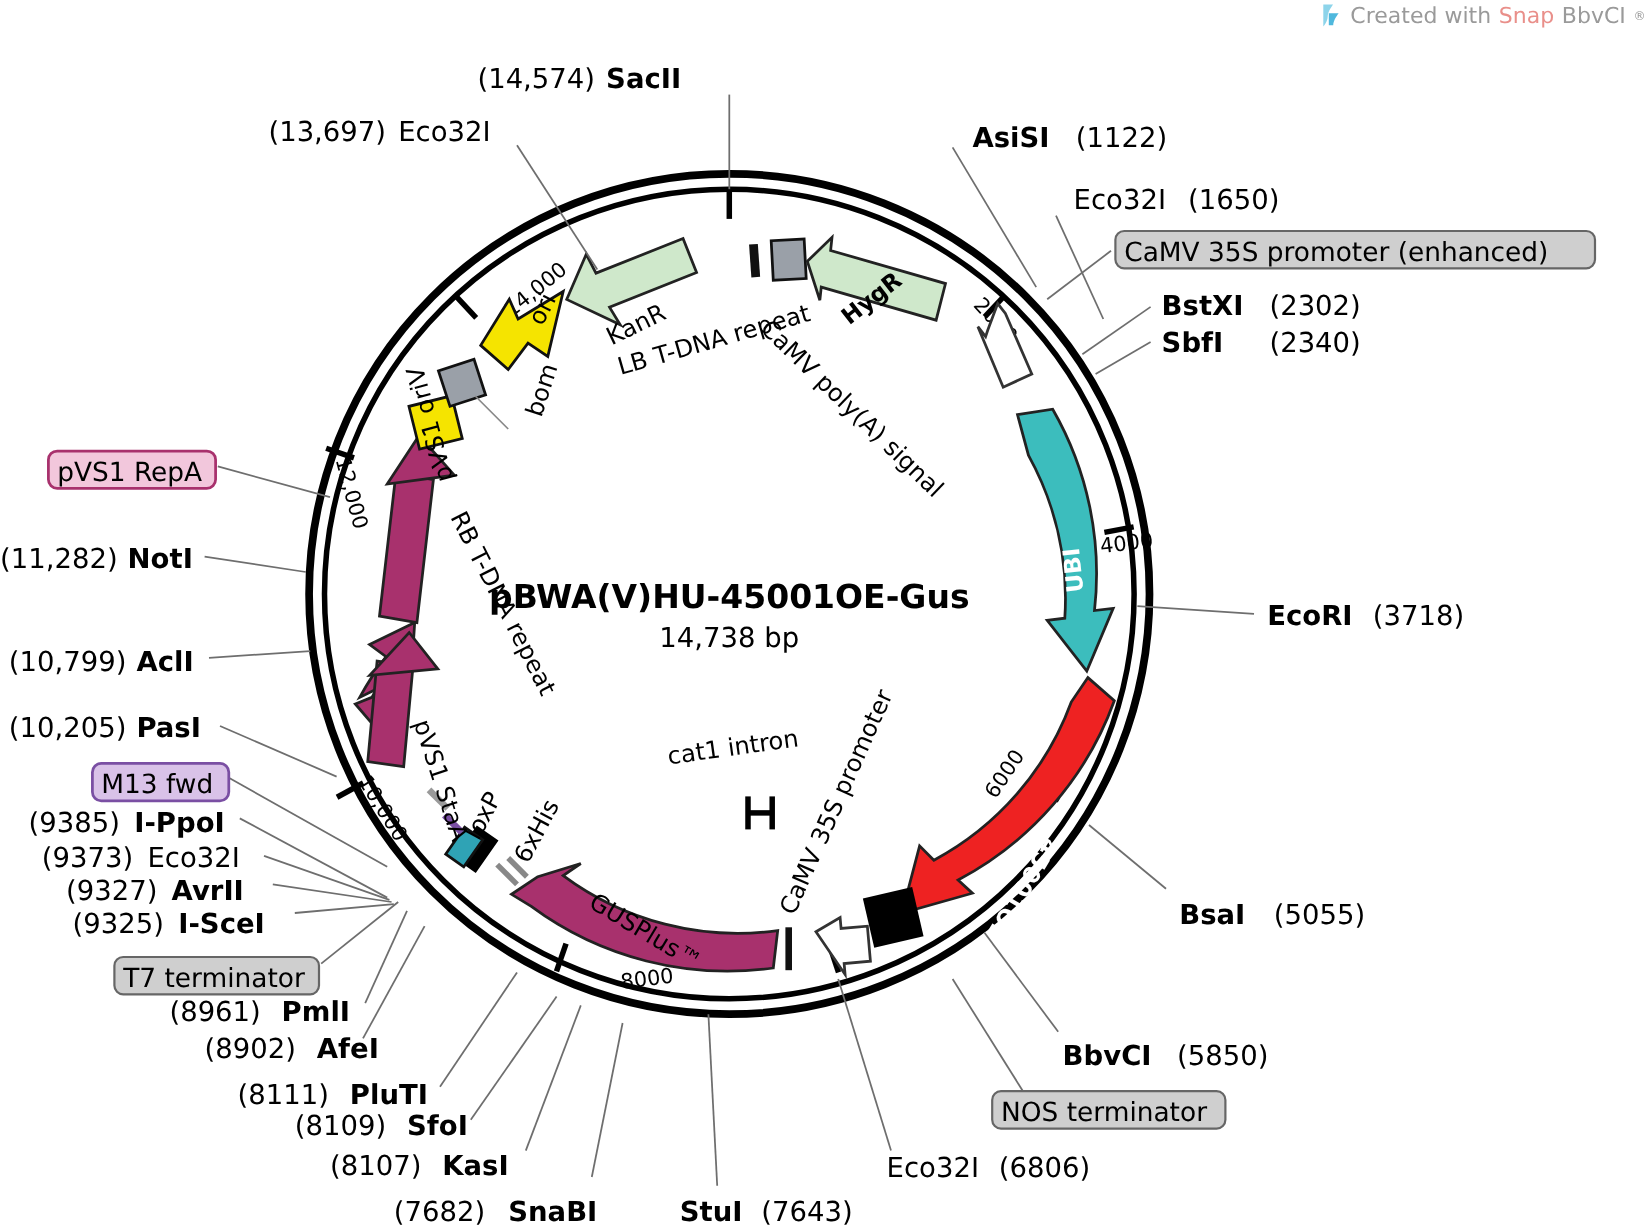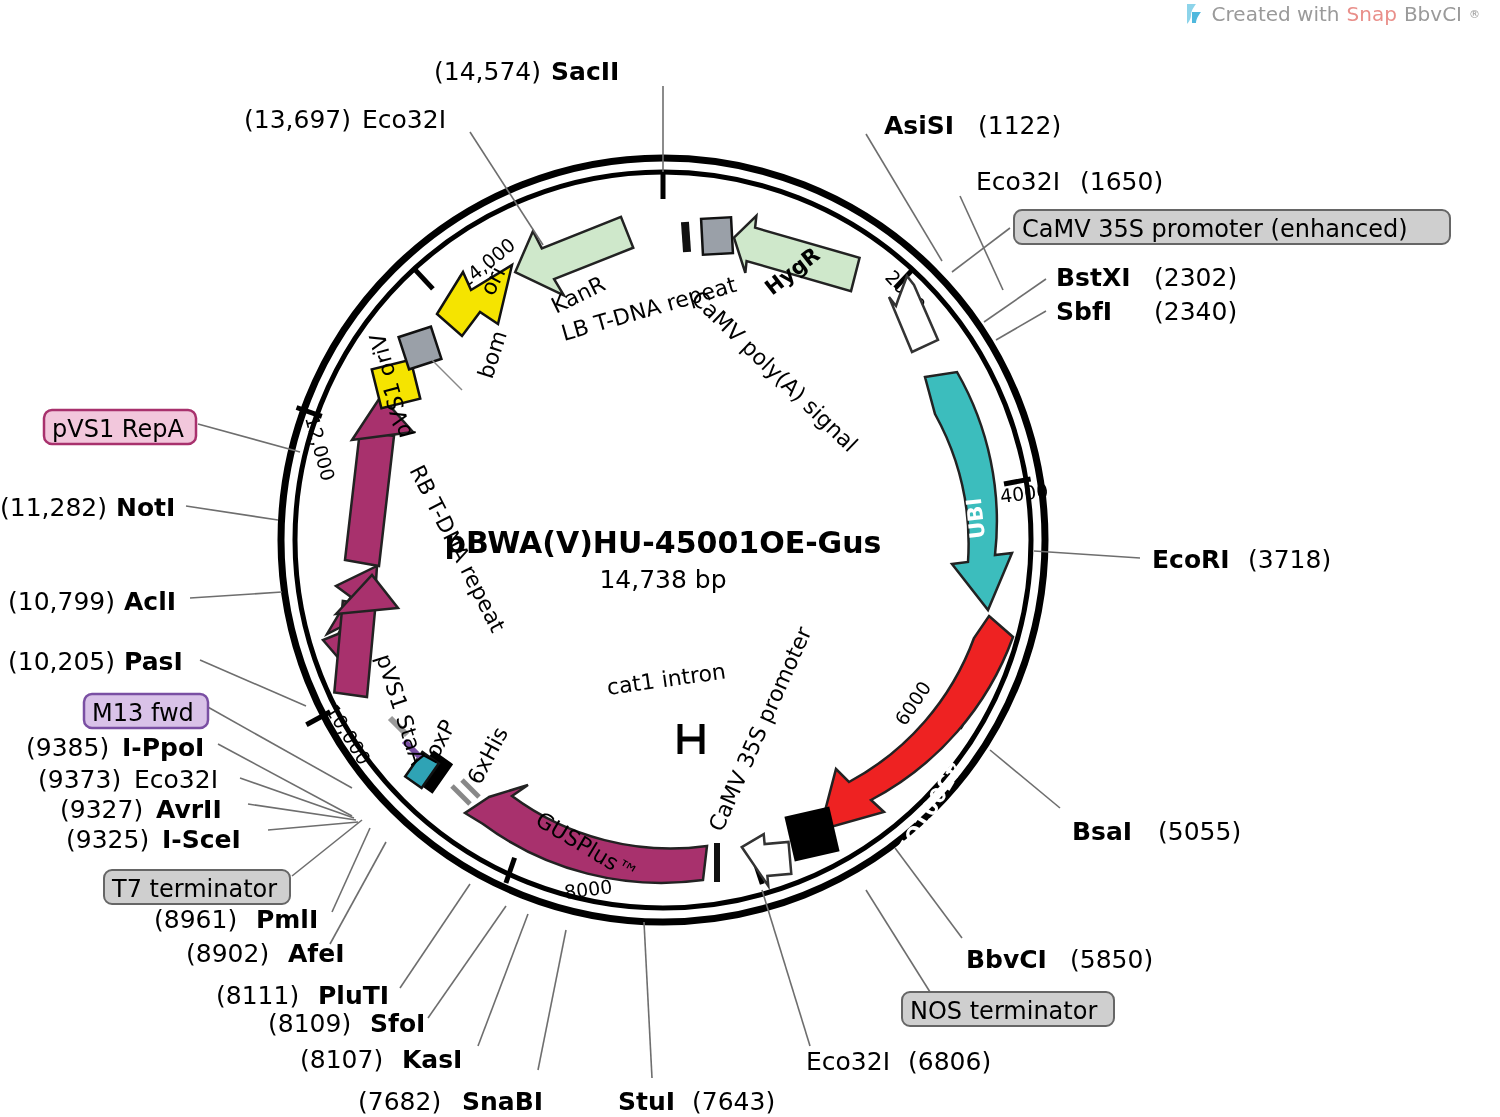--- a/index.html
+++ b/index.html
@@ -1,19 +1,19 @@
 <!DOCTYPE html>
 <html><head>
 <meta charset="utf-8">
 <style>
   html,body{margin:0;padding:0;background:#ffffff;}
   body{width:1500px;height:1117px;position:relative;overflow:hidden;
        font-family:"DejaVu Sans","Liberation Sans",sans-serif;color:#000;}
   #map{position:absolute;left:0;top:0;width:1500px;height:1117px;}
-  .wm{position:absolute;right:20px;top:2px;display:flex;align-items:center;gap:7px;
+  .wm{position:absolute;right:4px;top:2px;display:flex;align-items:center;gap:7px;
       font-family:"DejaVu Sans","Liberation Sans",sans-serif;font-size:20px;color:#9a9a9a;}
   .wm .sg1{color:#e98f8a;}
   .wm .sg2{color:#9a9a9a;}
   .wm sup{font-size:11px;}
   svg text{font-family:"DejaVu Sans","Liberation Sans",sans-serif;}
   .lbl{font-size:25px;fill:#000;}
   .lbl-b{font-size:25px;fill:#000;font-weight:bold;}
   .tick-lbl{font-size:19px;fill:#000;}
   .feat-lbl{font-size:22px;fill:#000;}
   .feat-lbl-in{font-size:21px;fill:#ffffff;font-weight:bold;}

